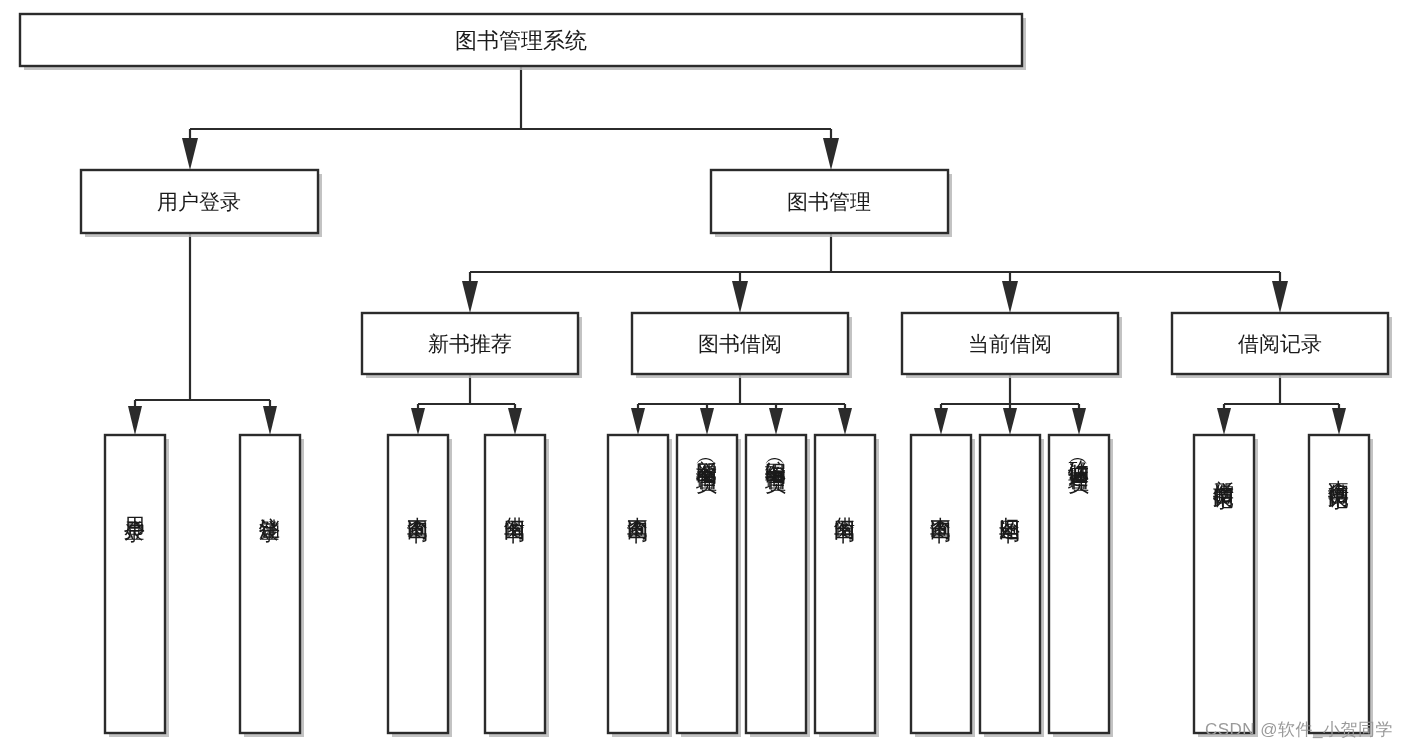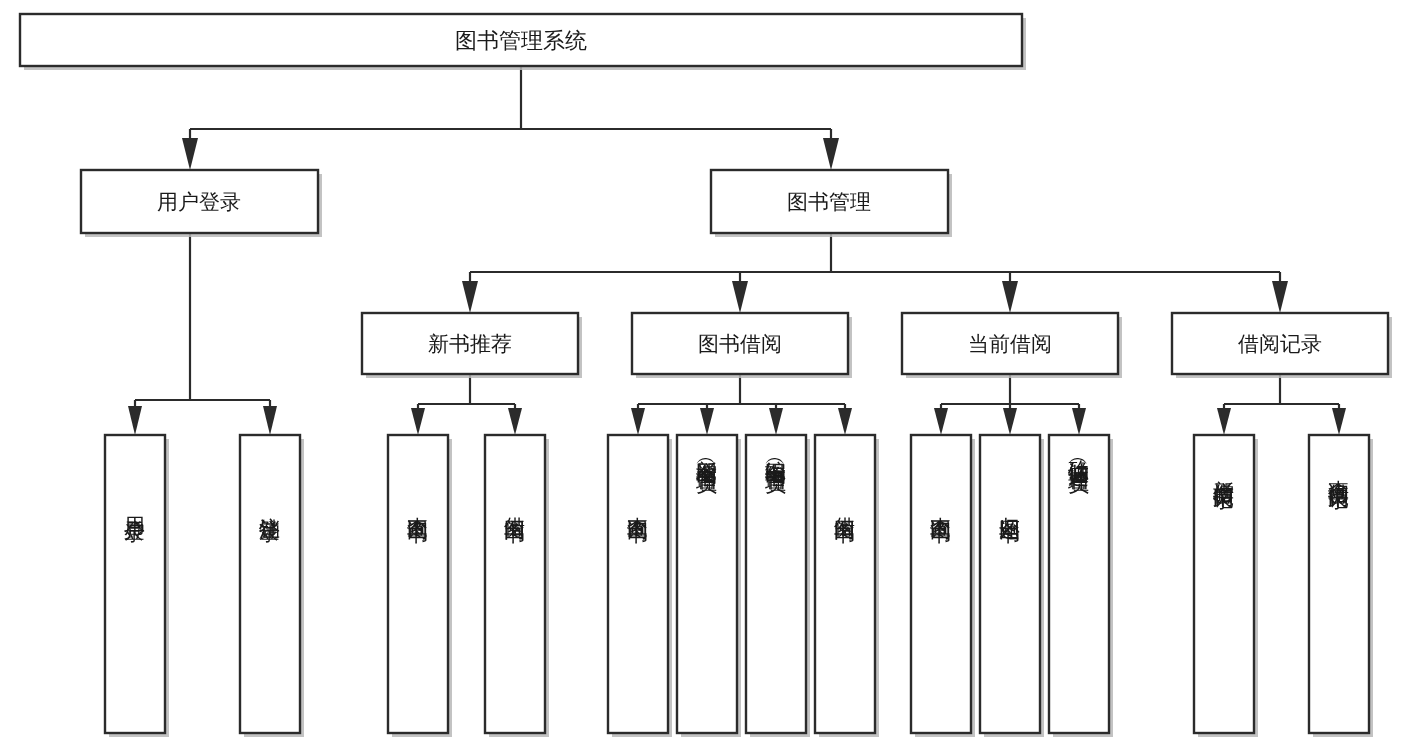--- a/index.html
+++ b/index.html
@@ -302,13 +302,14 @@
     <span class="leaf-label-text">确认归还（管理员）</span>
   </div>
 
   <div class="leaf-label-box" style="left:1194px; top:463px; width:60px;">
     <span class="leaf-label-text">新增借阅记录</span>
   </div>
   <div class="leaf-label-box" style="left:1309px; top:463px; width:60px;">
     <span class="leaf-label-text">查询借阅记录</span>
   </div>
 
+  <div class="watermark">CSDN @软件_小贺同学</div>
 </div>
 
 </body></html>

